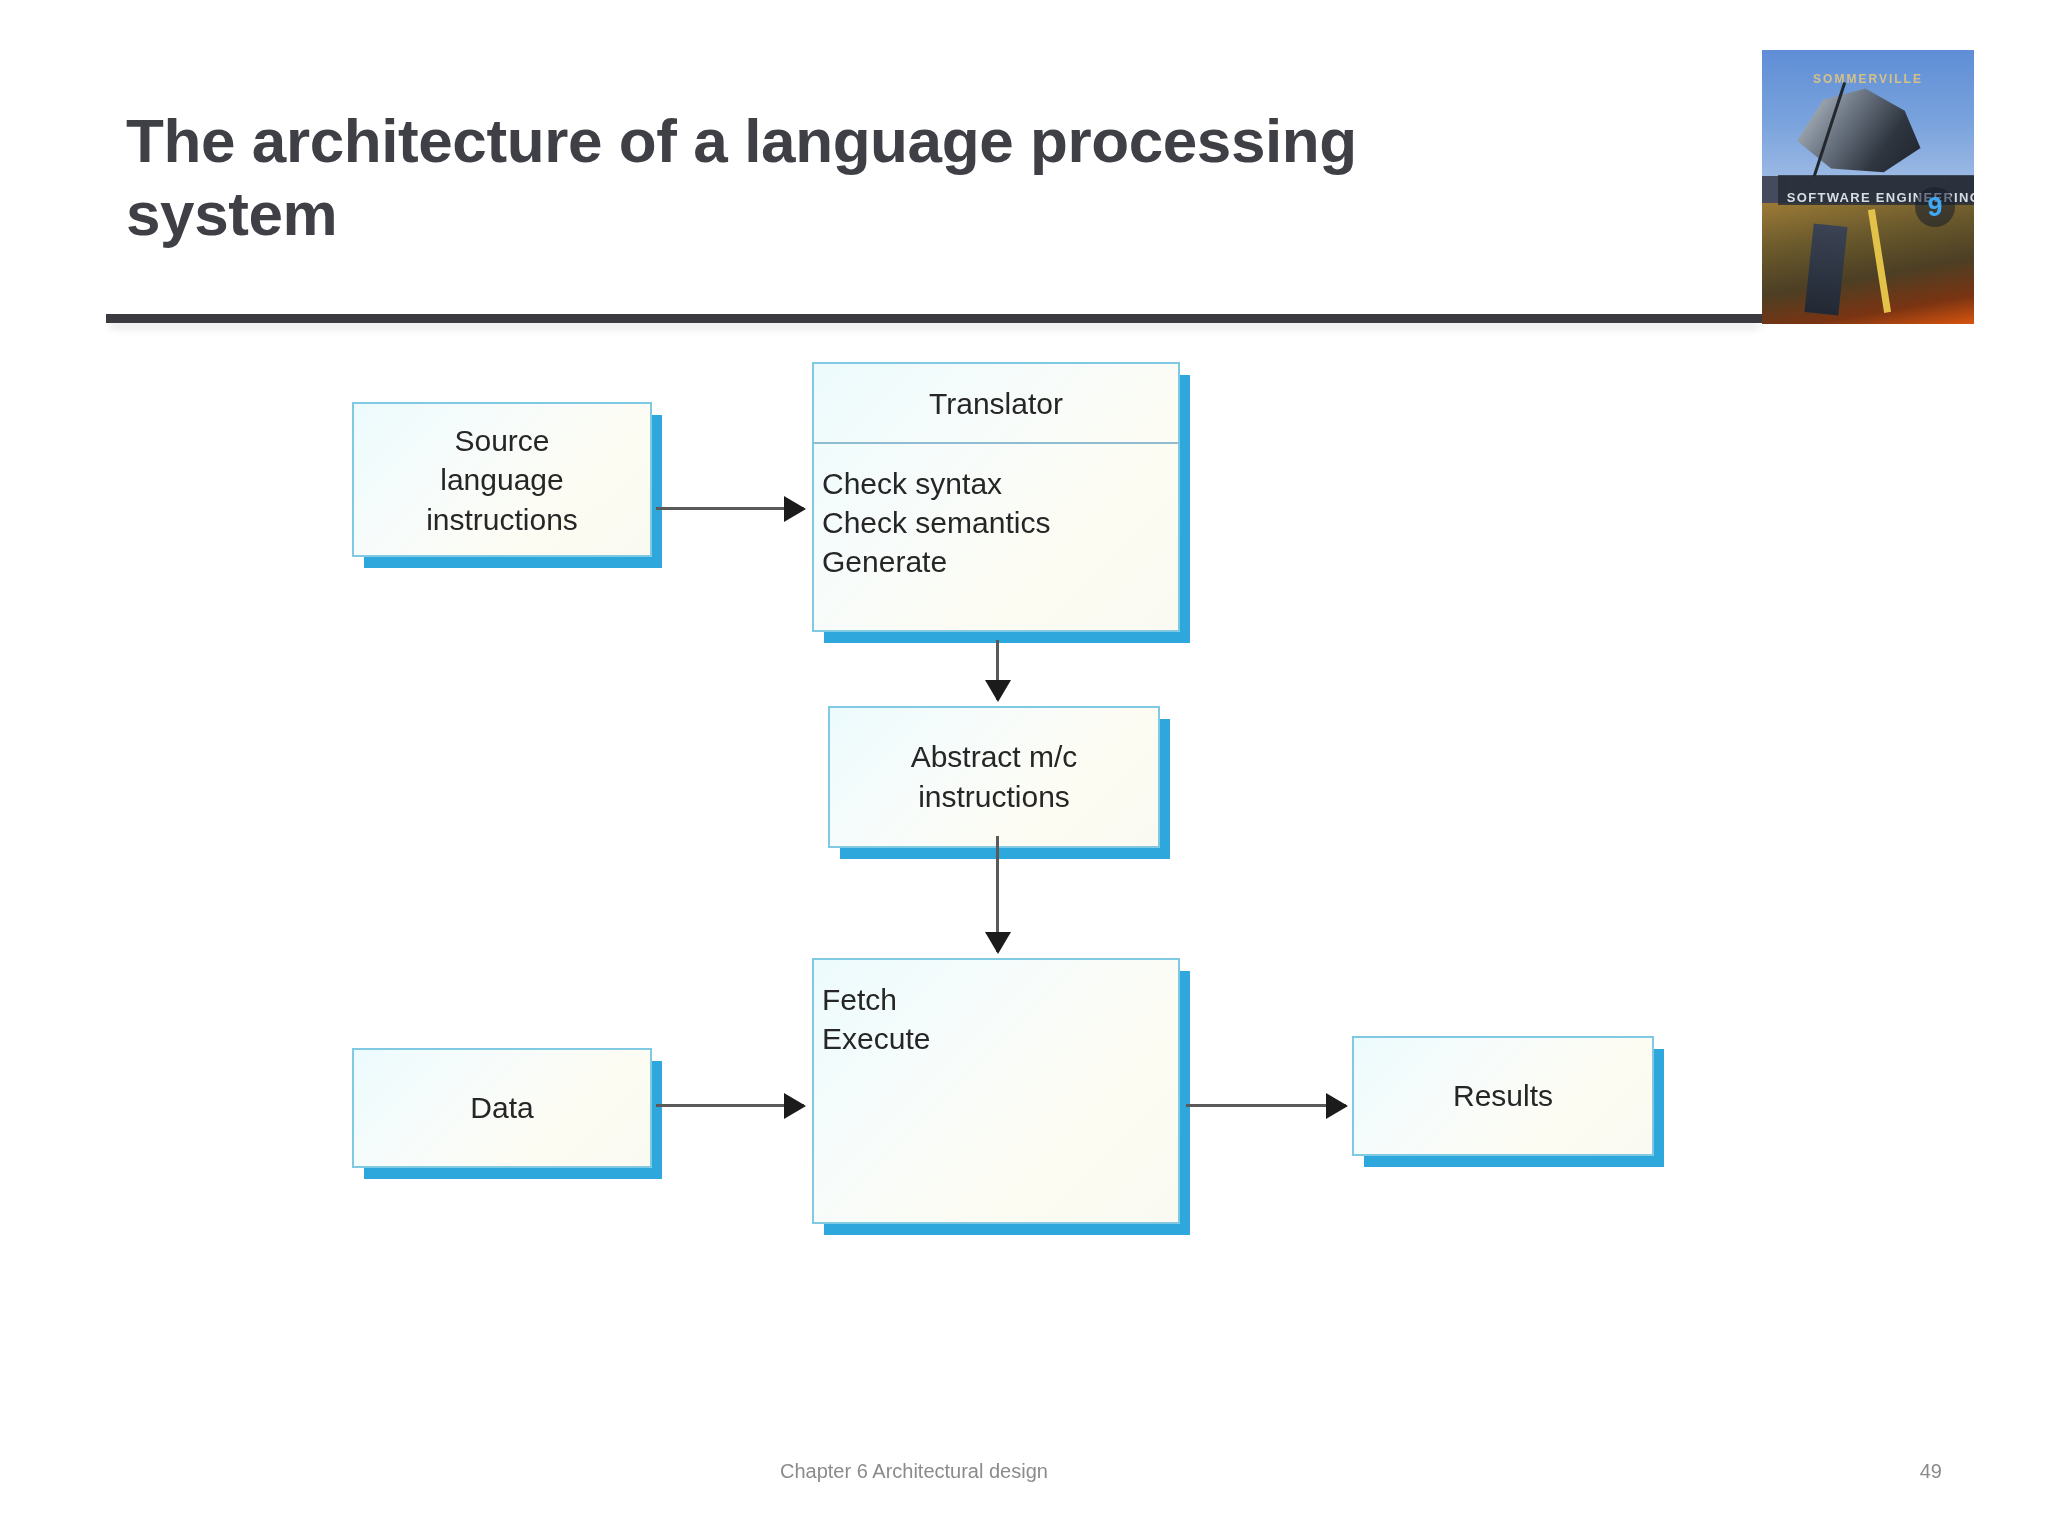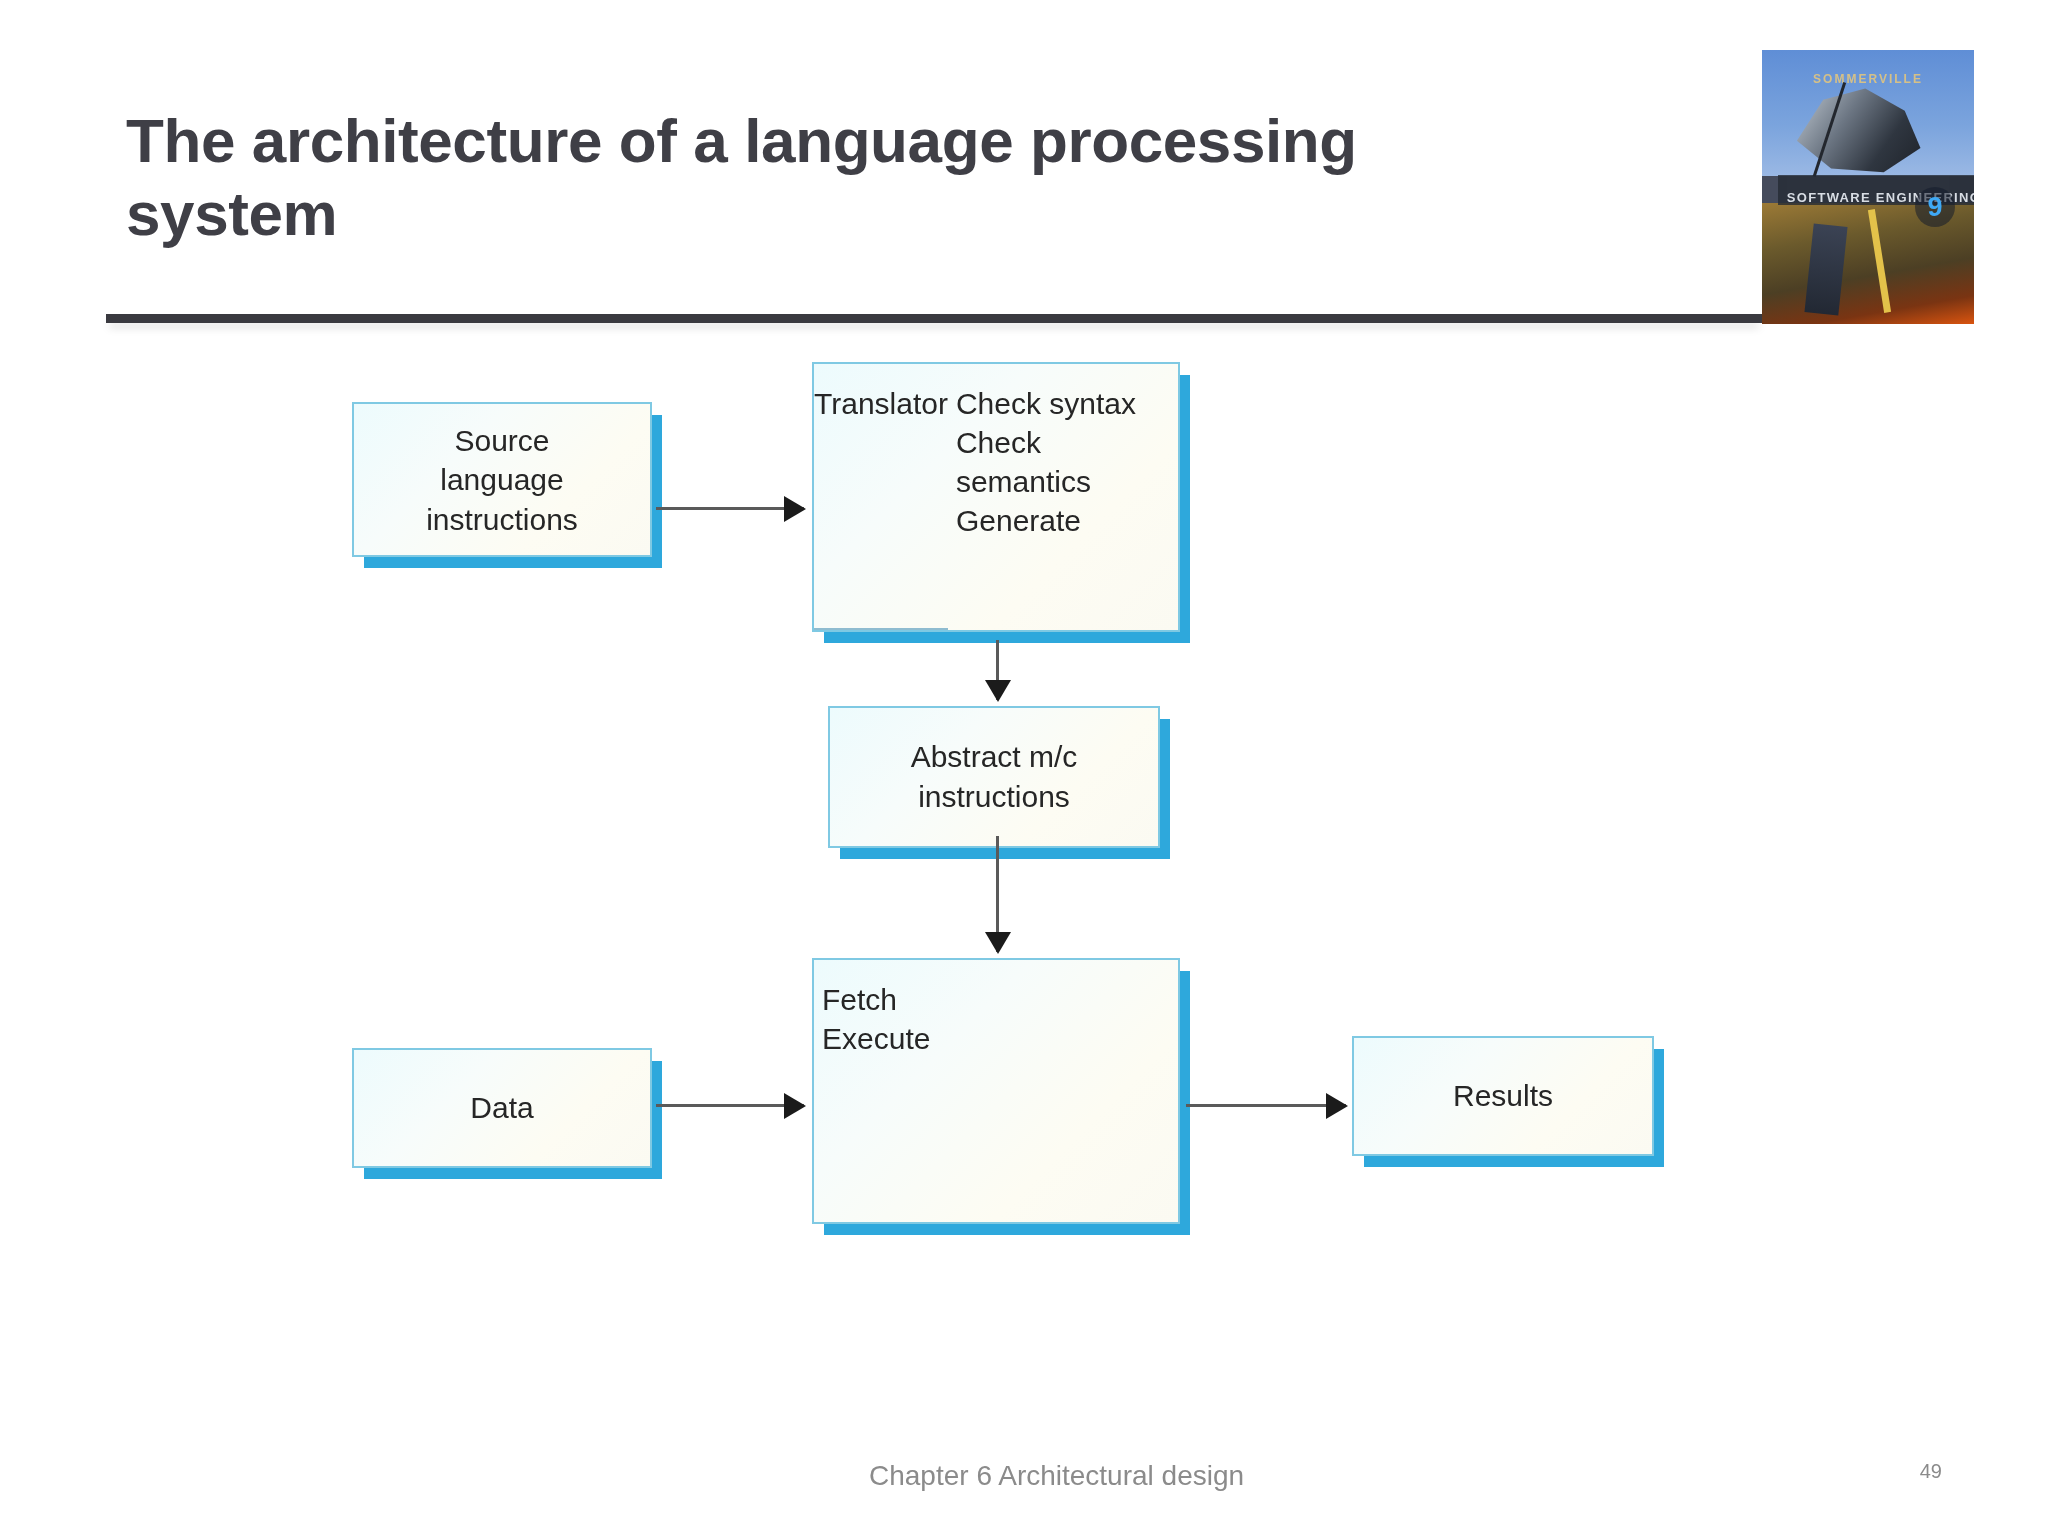--- a/index.html
+++ b/index.html
@@ -124,21 +124,21 @@
   .node .center-txt {
     position: absolute;
     left: 0; right: 0; top: 50%;
     transform: translateY(-50%);
     text-align: center;
     line-height: 1.32;
     padding: 0 10px;
   }
 
   
-  .node.compart { display: flex; }
+  .node.compart { display: flex; flex-direction: column; }
   .node.compart .hdr {
     flex: 0 0 auto;
     text-align: center;
     padding: 22px 0 20px;
     border-bottom: 2px solid #8fbcd0;
     line-height: 1.2;
   }
   .node.compart .body {
     flex: 1 1 auto;
     text-align: left;
@@ -186,22 +186,22 @@
 
   #arrow-source-translator { left: 656px;  top: 507px;  width: 148px; }
   #arrow-data-interpreter  { left: 656px;  top: 1104px; width: 148px; }
   #arrow-interpreter-results{left: 1186px; top: 1104px; width: 160px; }
   #arrow-translator-abstract{left: 996px;  top: 640px;  height: 60px; }
   #arrow-abstract-interpreter{left: 996px; top: 836px;  height: 116px; }
 
   
   #footer-text {
     position: absolute;
-    left: 869px; top: 1460px;
-    font-size: 28px;
+    left: 780px; top: 1460px;
+    font-size: 20px;
     color: #8b8b8b;
     text-align: right;
   }
   #footer-page {
     position: absolute;
     right: 106px; top: 1460px;
     font-size: 20px;
     color: #8b8b8b;
   }
 </style>

